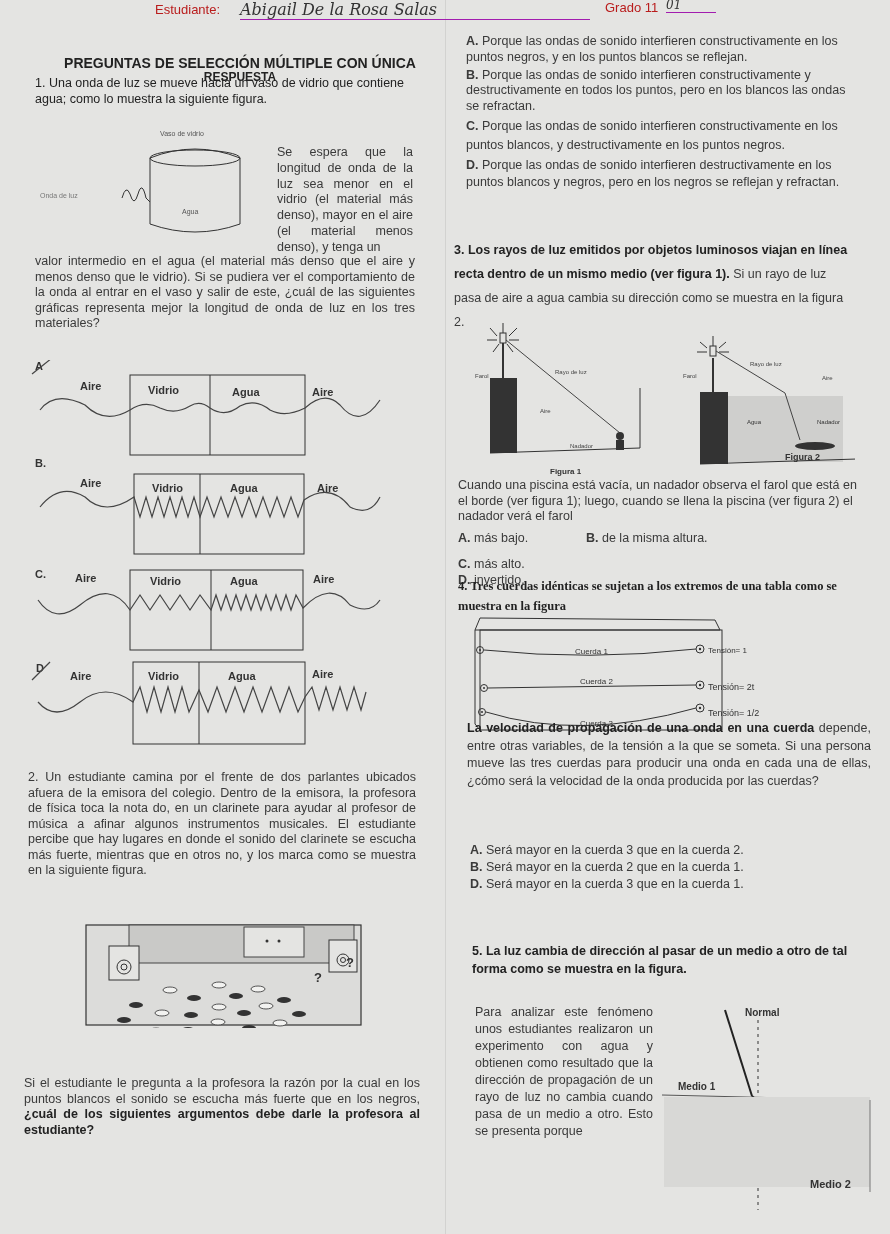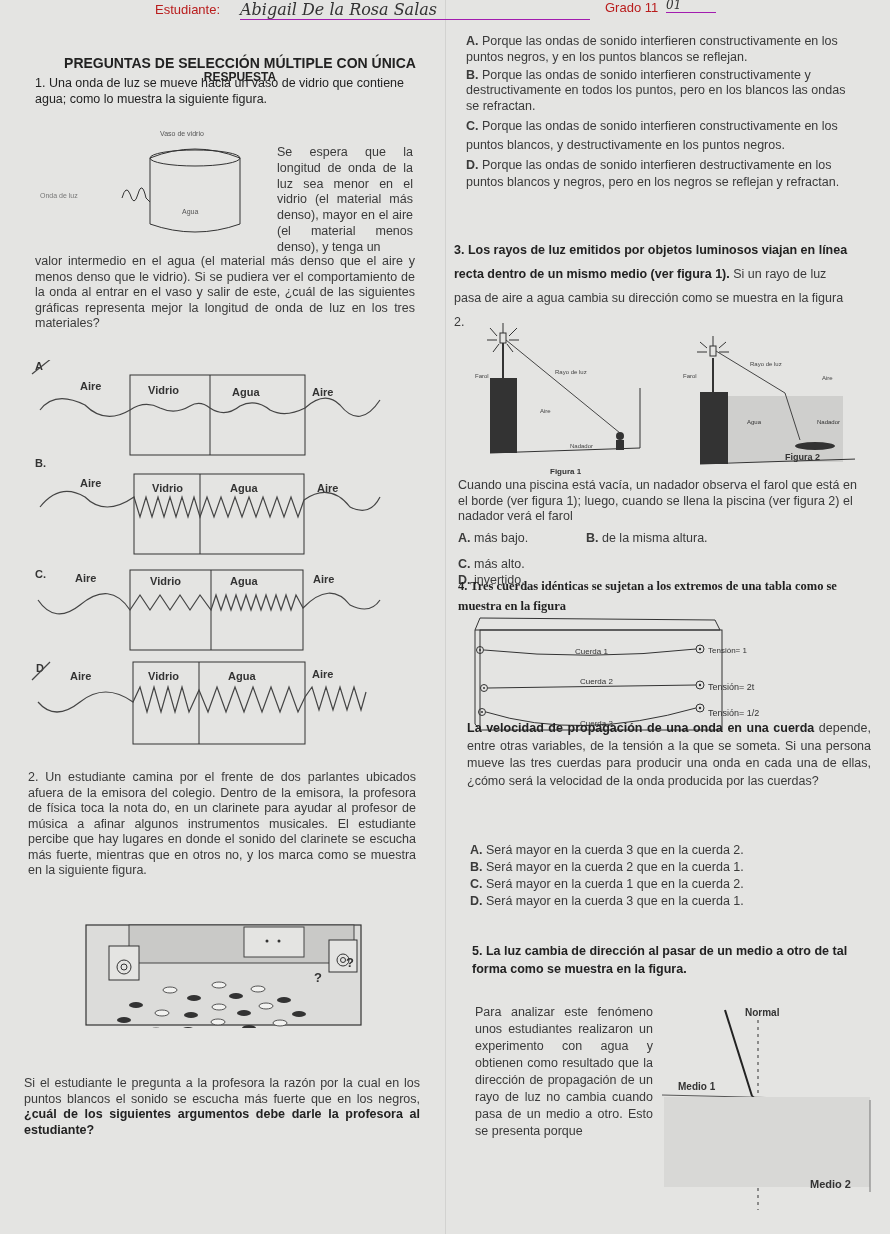--- a/index.html
+++ b/index.html
@@ -248,21 +248,20 @@
   <text x="238" y="100" font-size="9" fill="#333">Tensión= 1/2</text>
 </svg>
 
 <div class="abs t just" style="left:467px;top:720px;width:404px;line-height:17.5px;">
   <span class="b">La velocidad de propagación de una onda en una cuerda</span>
   <span>depende, entre otras variables, de la tensión a la que se someta. Si una persona mueve las tres cuerdas para producir una onda en cada una de ellas, ¿cómo será la velocidad de la onda producida por las cuerdas?</span>
 </div>
 <div class="abs t" style="left:470px;top:842px;width:400px;line-height:17px;">
   <div class="opt"><b>A.</b> <span>Será mayor en la cuerda 3 que en la cuerda 2.</span></div>
   <div class="opt"><b>B.</b> <span>Será mayor en la cuerda 2 que en la cuerda 1.</span></div>
-  <div class="opt"><b>C.</b> <span>Será mayor en la cuerda 1 que en la cuerda 2.</span></div>
   <div class="opt"><b>D.</b> <span>Será mayor en la cuerda 3 que en la cuerda 1.</span></div>
 </div>
 
 <div class="abs t b" style="left:472px;top:942px;width:410px;line-height:18px;">5. La luz cambia de dirección al pasar de un medio a otro de tal forma como se muestra en la figura.</div>
 <div class="abs t just" style="left:475px;top:1004px;width:178px;line-height:17px;">Para analizar este fenómeno unos estudiantes realizaron un experimento con agua y obtienen como resultado que la dirección de propagación de un rayo de luz no cambia cuando pasa de un medio a otro. Esto se presenta porque</div>
 
 <svg class="abs" style="left:660px;top:1000px;" width="230" height="234">
   <text x="85" y="16" font-size="10" font-weight="bold" fill="#333">Normal</text>
   <line x1="98" y1="20" x2="98" y2="210" stroke="#333" stroke-dasharray="3,4"></line>
   <line x1="65" y1="10" x2="92" y2="96" stroke="#222" stroke-width="2"></line>

